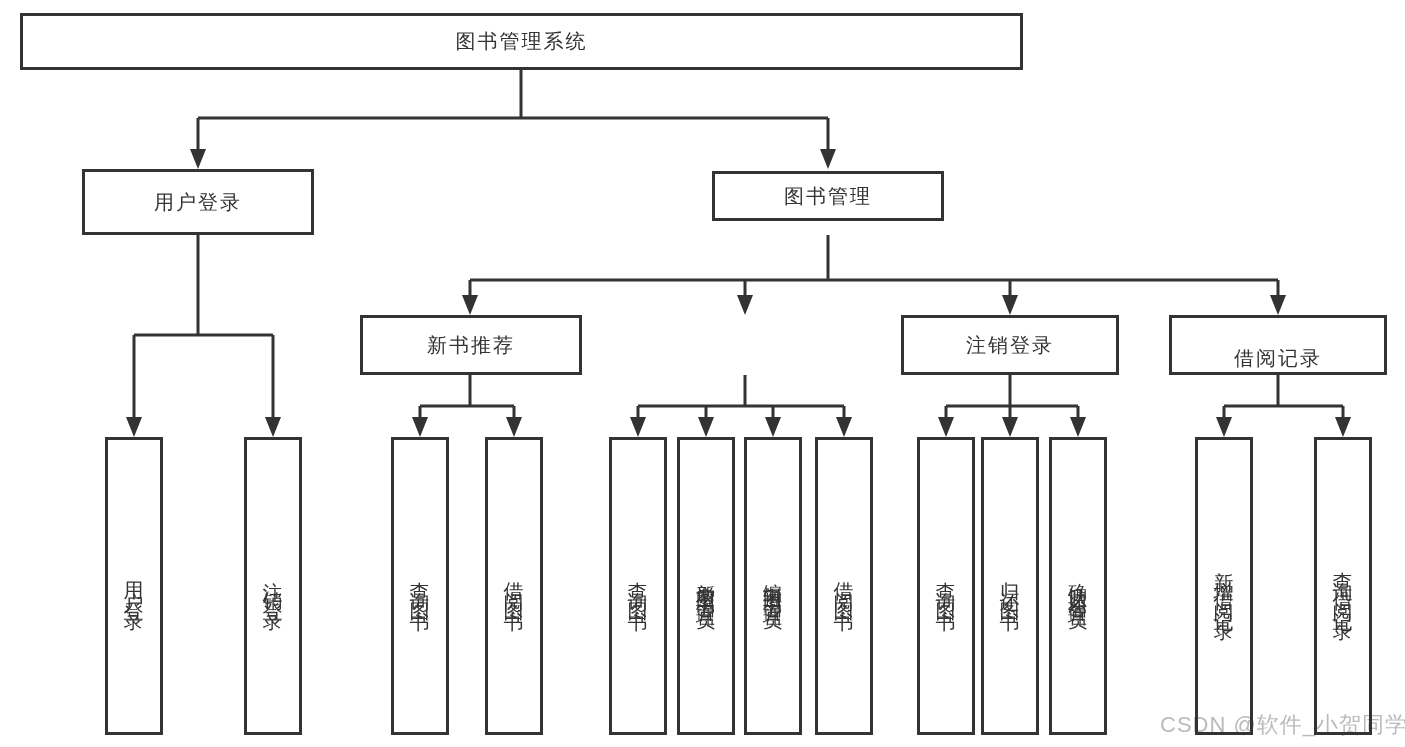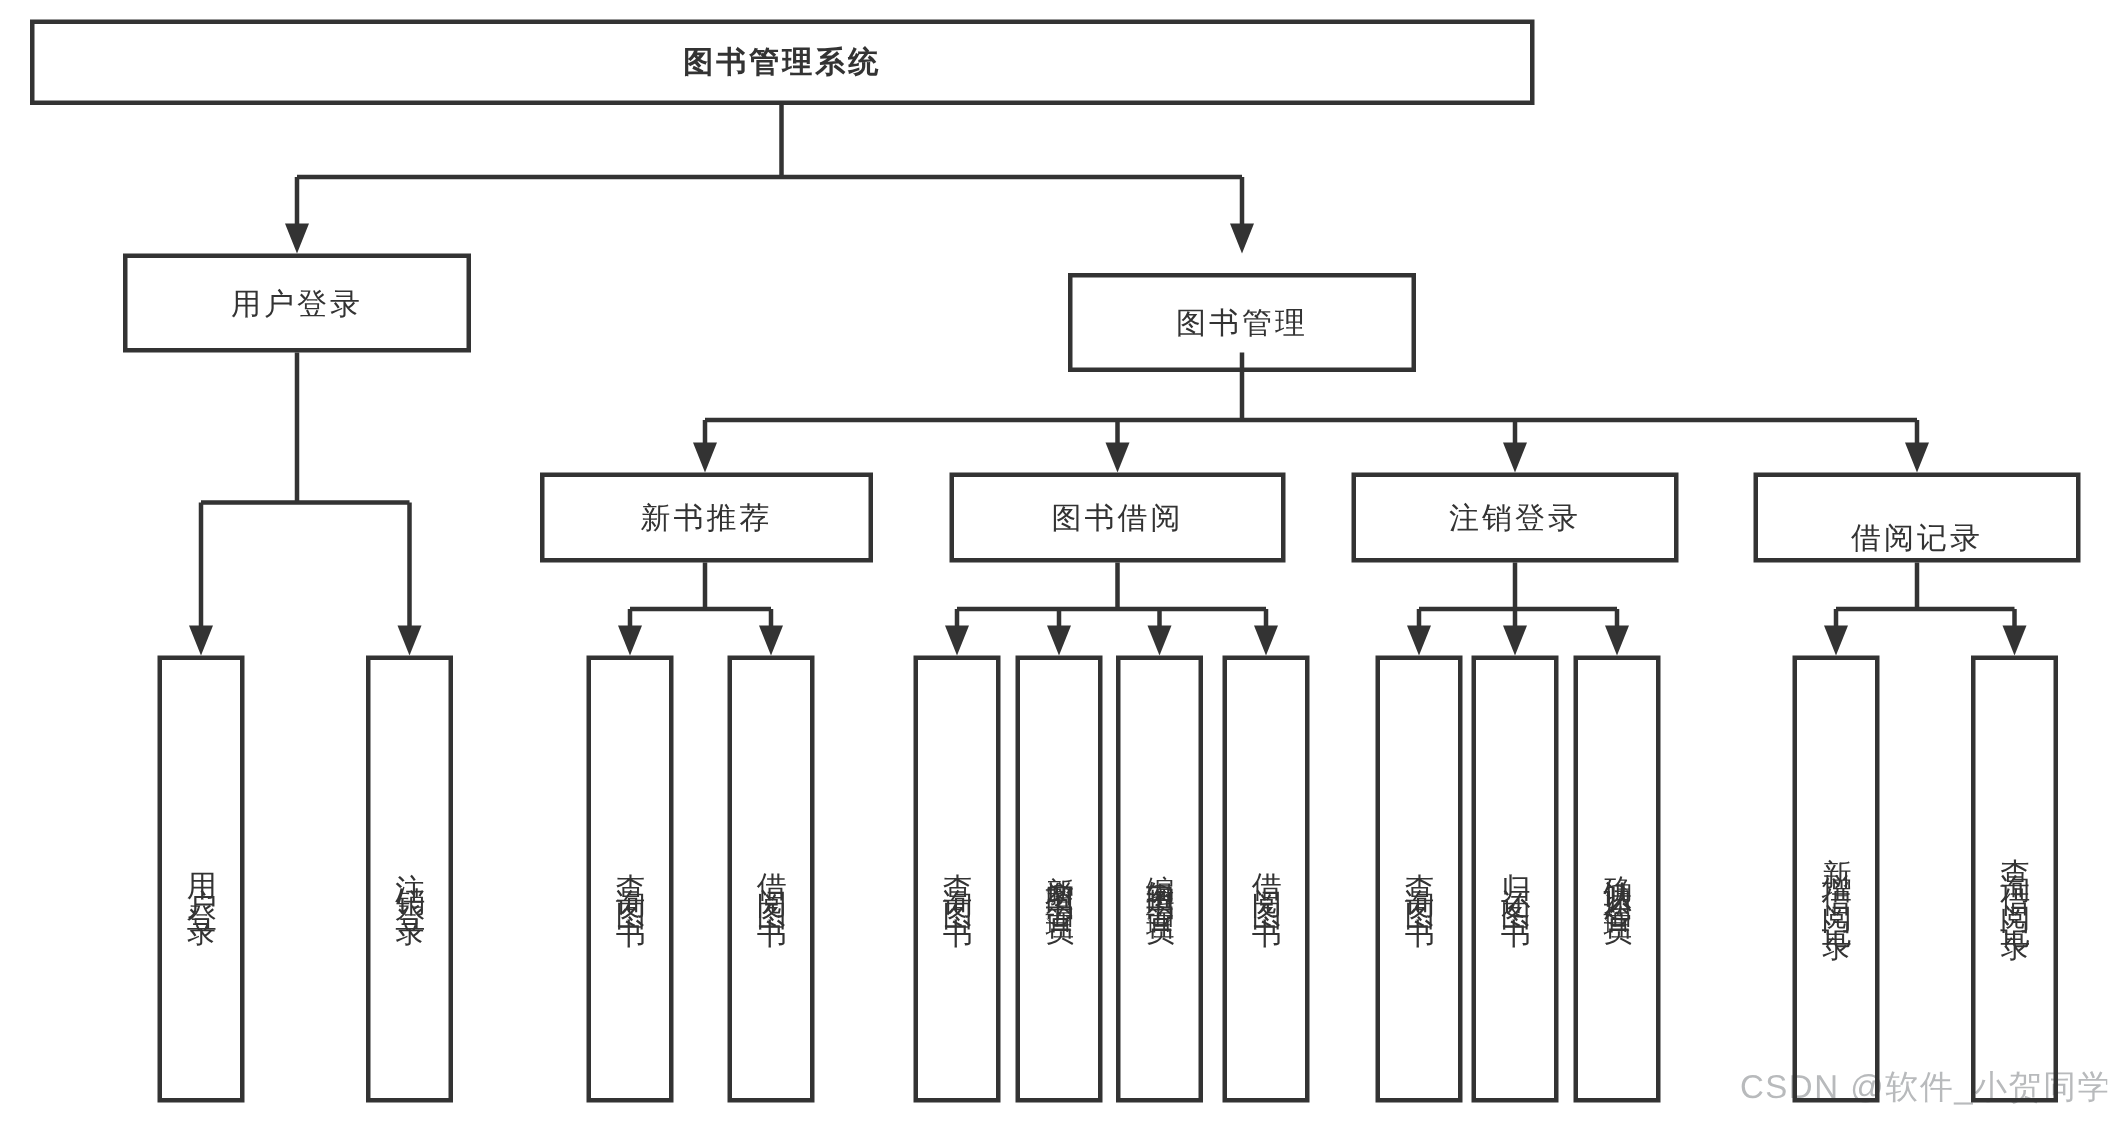--- a/index.html
+++ b/index.html
@@ -95,36 +95,33 @@
     <path class="arrow" d="M1002 417 L1018 417 L1010 437 Z"></path>
     <path class="arrow" d="M1070 417 L1086 417 L1078 437 Z"></path>
 
     <path class="wire" d="M1278 375 V406 M1224 406 H1343 M1224 406 V420 M1343 406 V420"></path>
     <path class="arrow" d="M1216 417 L1232 417 L1224 437 Z"></path>
     <path class="arrow" d="M1335 417 L1351 417 L1343 437 Z"></path>
   </svg>
 
   <div class="watermark">CSDN @软件_小贺同学</div>
 
-  <div class="box" style="left:20px;top:13px;width:1003px;height:57px;font-weight:bold;">
+  <div class="box" style="left:20px;top:13px;width:1003px;height:57px;">
     <span class="h-label">图书管理系统</span>
   </div>
 
   <div class="box" style="left:82px;top:169px;width:232px;height:66px;">
     <span class="h-label">用户登录</span>
   </div>
-  <div class="box" style="left:712px;top:182px;width:232px;height:66px;align-items:center;">
+  <div class="box" style="left:712px;top:171px;width:232px;height:50px;align-items:center;">
     <span class="h-label">图书管理</span>
   </div>
 
   <div class="box" style="left:360px;top:315px;width:222px;height:60px;">
     <span class="h-label">新书推荐</span>
-  </div>
-  <div class="box" style="left:633px;top:315px;width:224px;height:60px;">
-    <span class="h-label">图书借阅</span>
   </div>
   <div class="box" style="left:901px;top:315px;width:218px;height:60px;">
     <span class="h-label">注销登录</span>
   </div>
   <div class="box" style="left:1169px;top:315px;width:218px;height:60px;align-items:flex-end;">
     <span class="h-label">借阅记录</span>
   </div>
 
   <div class="box leaf" style="left:105px;">
     <span class="v-label">用户登录</span>

